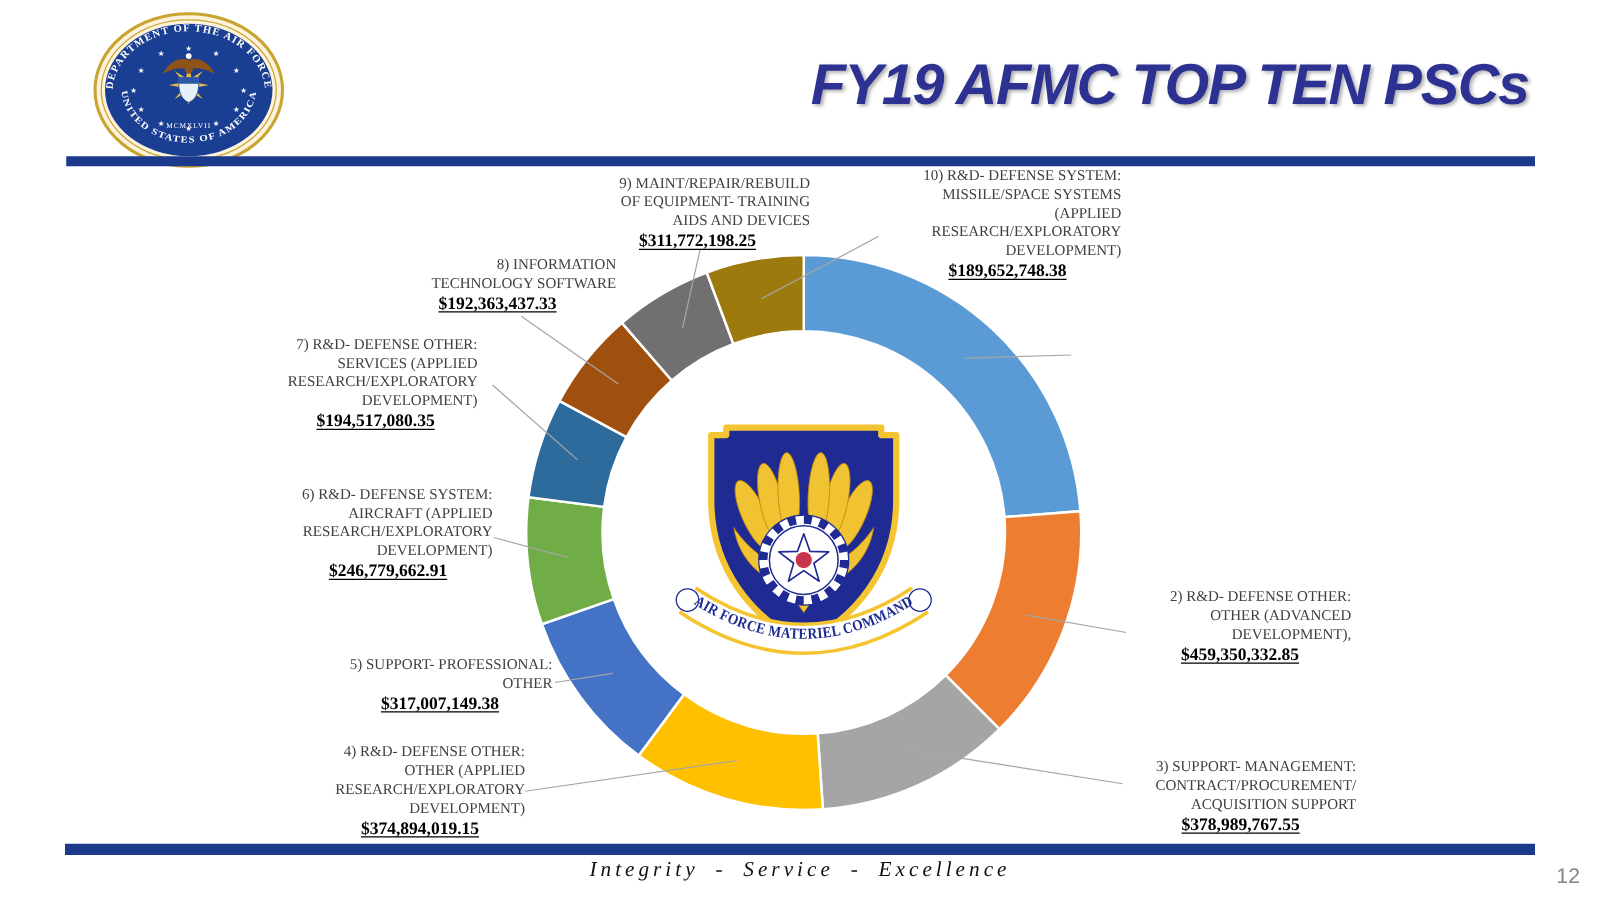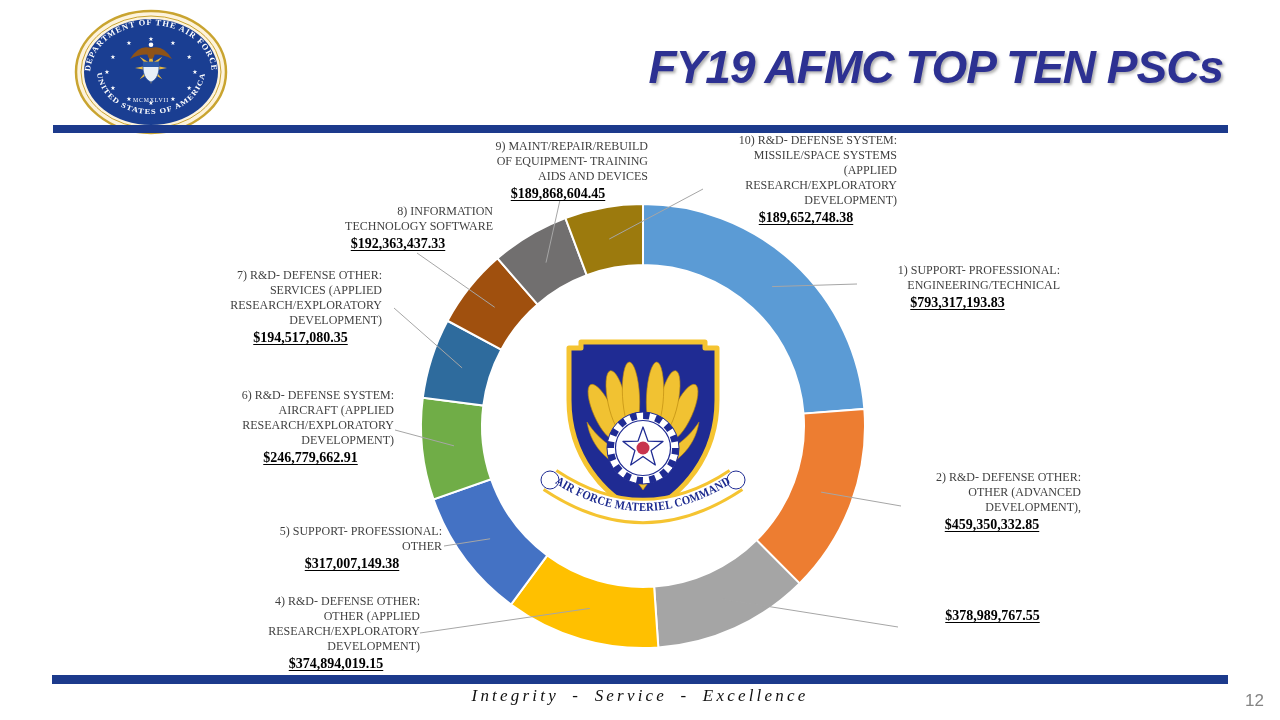--- a/index.html
+++ b/index.html
@@ -125,32 +125,30 @@
       <line x1="721.5063818137287" y1="599.0223916564473" x2="898" y2="627" stroke="#A6A6A6" stroke-width="1"></line>
       <line x1="589.7921054512872" y1="608.3976972379121" x2="420" y2="633" stroke="#A6A6A6" stroke-width="1"></line>
       <line x1="490.0953667657062" y1="538.7837449967242" x2="444" y2="546" stroke="#A6A6A6" stroke-width="1"></line>
       <line x1="454.04062932814486" y1="445.8584046513423" x2="395" y2="430" stroke="#A6A6A6" stroke-width="1"></line>
       <line x1="462.1018051650971" y1="367.8979939634309" x2="394" y2="308" stroke="#A6A6A6" stroke-width="1"></line>
       <line x1="494.66955371135435" y1="307.26466952161536" x2="417" y2="253" stroke="#A6A6A6" stroke-width="1"></line>
       <line x1="545.9853776213984" y1="262.63487812651886" x2="560" y2="200" stroke="#A6A6A6" stroke-width="1"></line>
       <line x1="609.253406044076" y1="239.02094396330375" x2="703" y2="189" stroke="#A6A6A6" stroke-width="1"></line>
     </svg>
 
-  <div class="chart-label lbl-1">
-    <div class="label-text">1) SUPPORT- PROFESSIONAL:
-ENGINEERING/TECHNICAL</div>
-    <div class="label-value">$793,317,193.83</div>
-  </div>
   <div class="chart-label lbl-2">
     <div class="label-text">2) R&amp;D- DEFENSE OTHER:
 OTHER (ADVANCED
 DEVELOPMENT),</div>
     <div class="label-value">$459,350,332.85</div>
   </div>
   <div class="chart-label lbl-3">
+    <div class="label-text">3) SUPPORT- MANAGEMENT:
+CONTRACT/PROCUREMENT/
+ACQUISITION SUPPORT</div>
     <div class="label-value">$378,989,767.55</div>
   </div>
   <div class="chart-label lbl-4">
     <div class="label-text">4) R&amp;D- DEFENSE OTHER:
 OTHER (APPLIED
 RESEARCH/EXPLORATORY
 DEVELOPMENT)</div>
     <div class="label-value">$374,894,019.15</div>
   </div>
   <div class="chart-label lbl-5">
@@ -174,21 +172,21 @@
   </div>
   <div class="chart-label lbl-8">
     <div class="label-text">8) INFORMATION
 TECHNOLOGY SOFTWARE</div>
     <div class="label-value">$192,363,437.33</div>
   </div>
   <div class="chart-label lbl-9">
     <div class="label-text">9) MAINT/REPAIR/REBUILD
 OF EQUIPMENT- TRAINING
 AIDS AND DEVICES</div>
-    <div class="label-value">$189,868,604.45</div>
+    <div class="label-value">$311,772,198.25</div>
   </div>
   <div class="chart-label lbl-10">
     <div class="label-text">10) R&amp;D- DEFENSE SYSTEM:
 MISSILE/SPACE SYSTEMS
 (APPLIED
 RESEARCH/EXPLORATORY
 DEVELOPMENT)</div>
     <div class="label-value">$189,652,748.38</div>
   </div>
 

